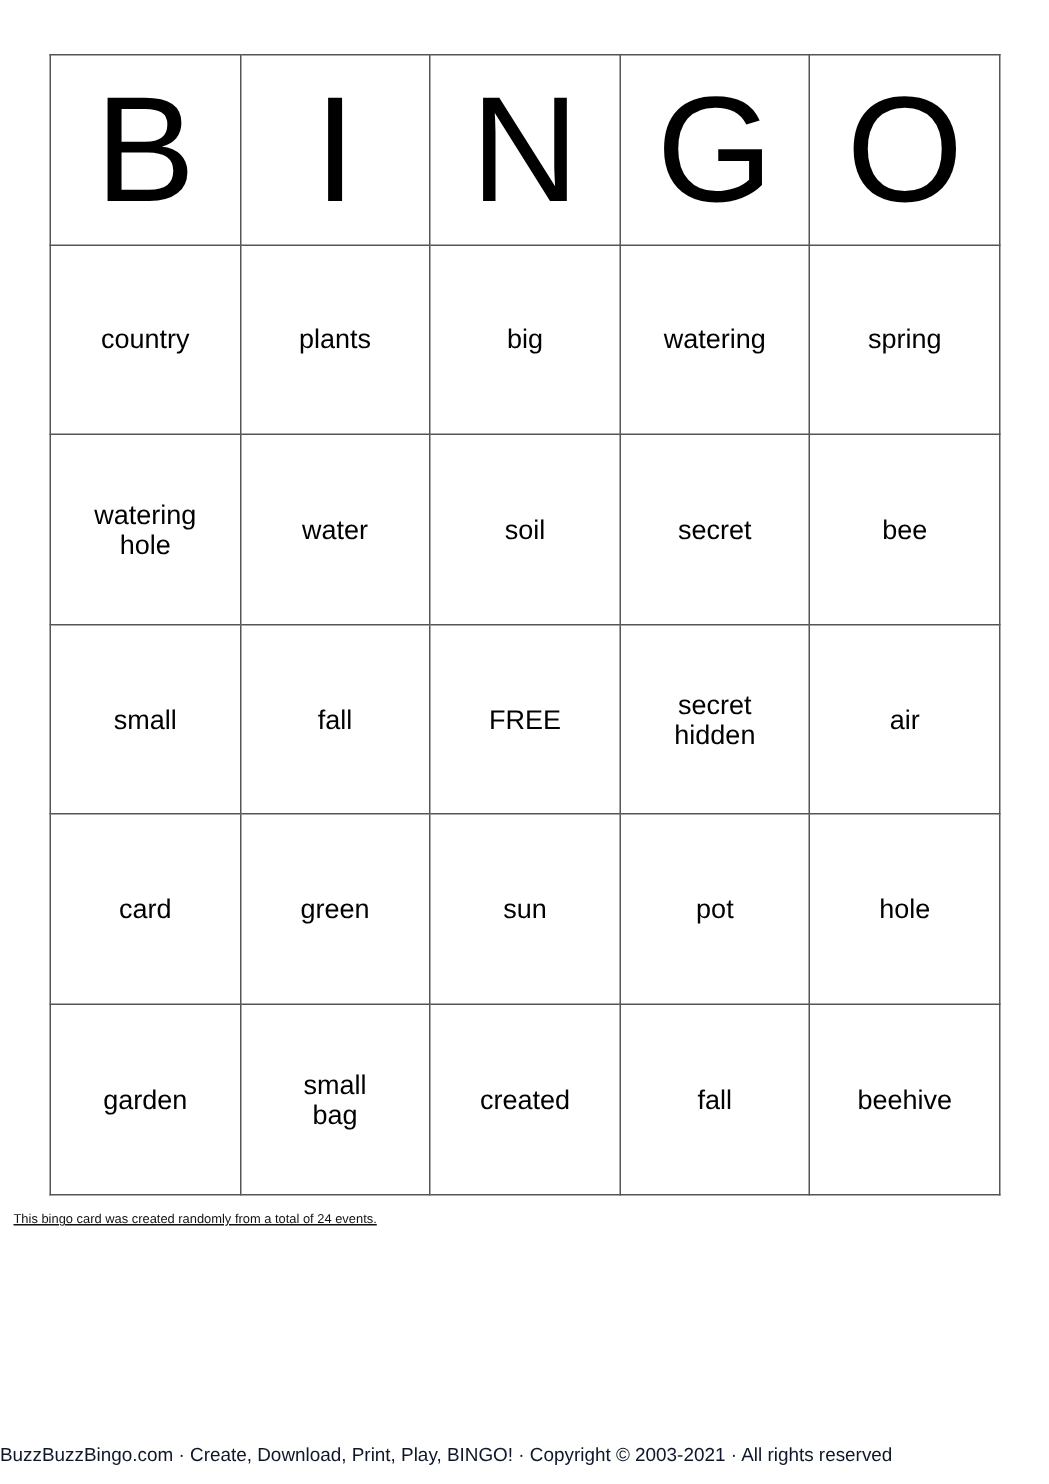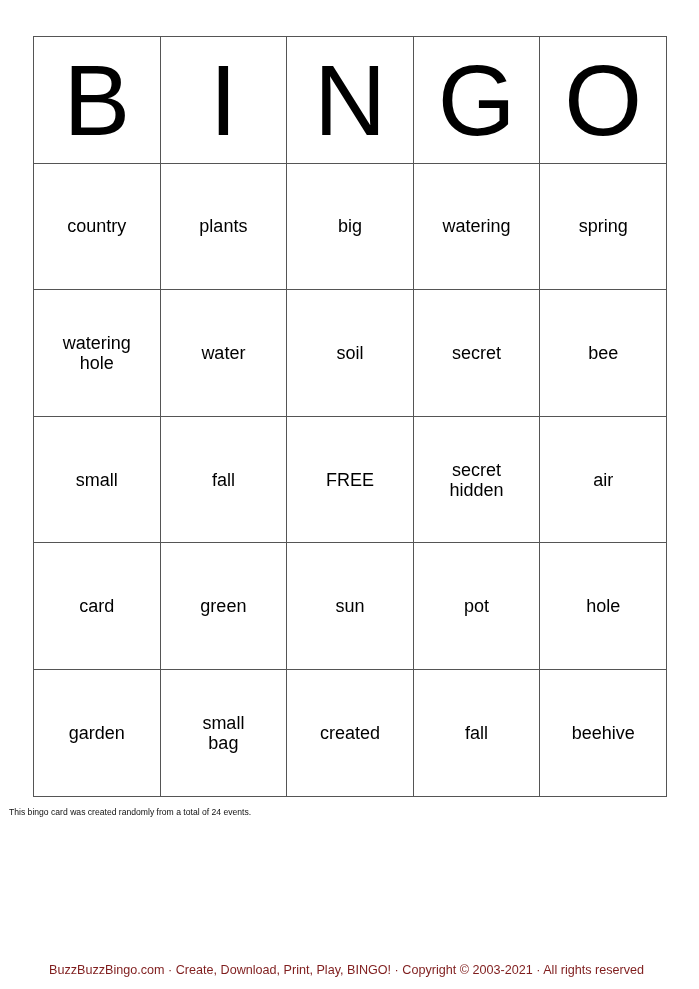--- a/index.html
+++ b/index.html
@@ -45,30 +45,31 @@
       position: absolute;
       left: 9px;
       top: 806px;
       width: 685px;
       font-size: 8.6px;
       line-height: 12.5px;
       color: #111;
     }
     .note p {
       margin: 0;
+      text-decoration: underline;
     }
     .footer {
       position: absolute;
       left: 0;
       top: 962px;
       width: 644px;
-      text-align: right;
+      text-align: left;
       font-size: 12.6px;
       line-height: 16px;
-      color: #7f1d1d;
+      color: #0f172a;
     }
   </style>
 </head>
 <body>
 
 <table class="card">
   <tbody>
       <tr>
     <td class="header">B</td>
     <td class="header">I</td>

